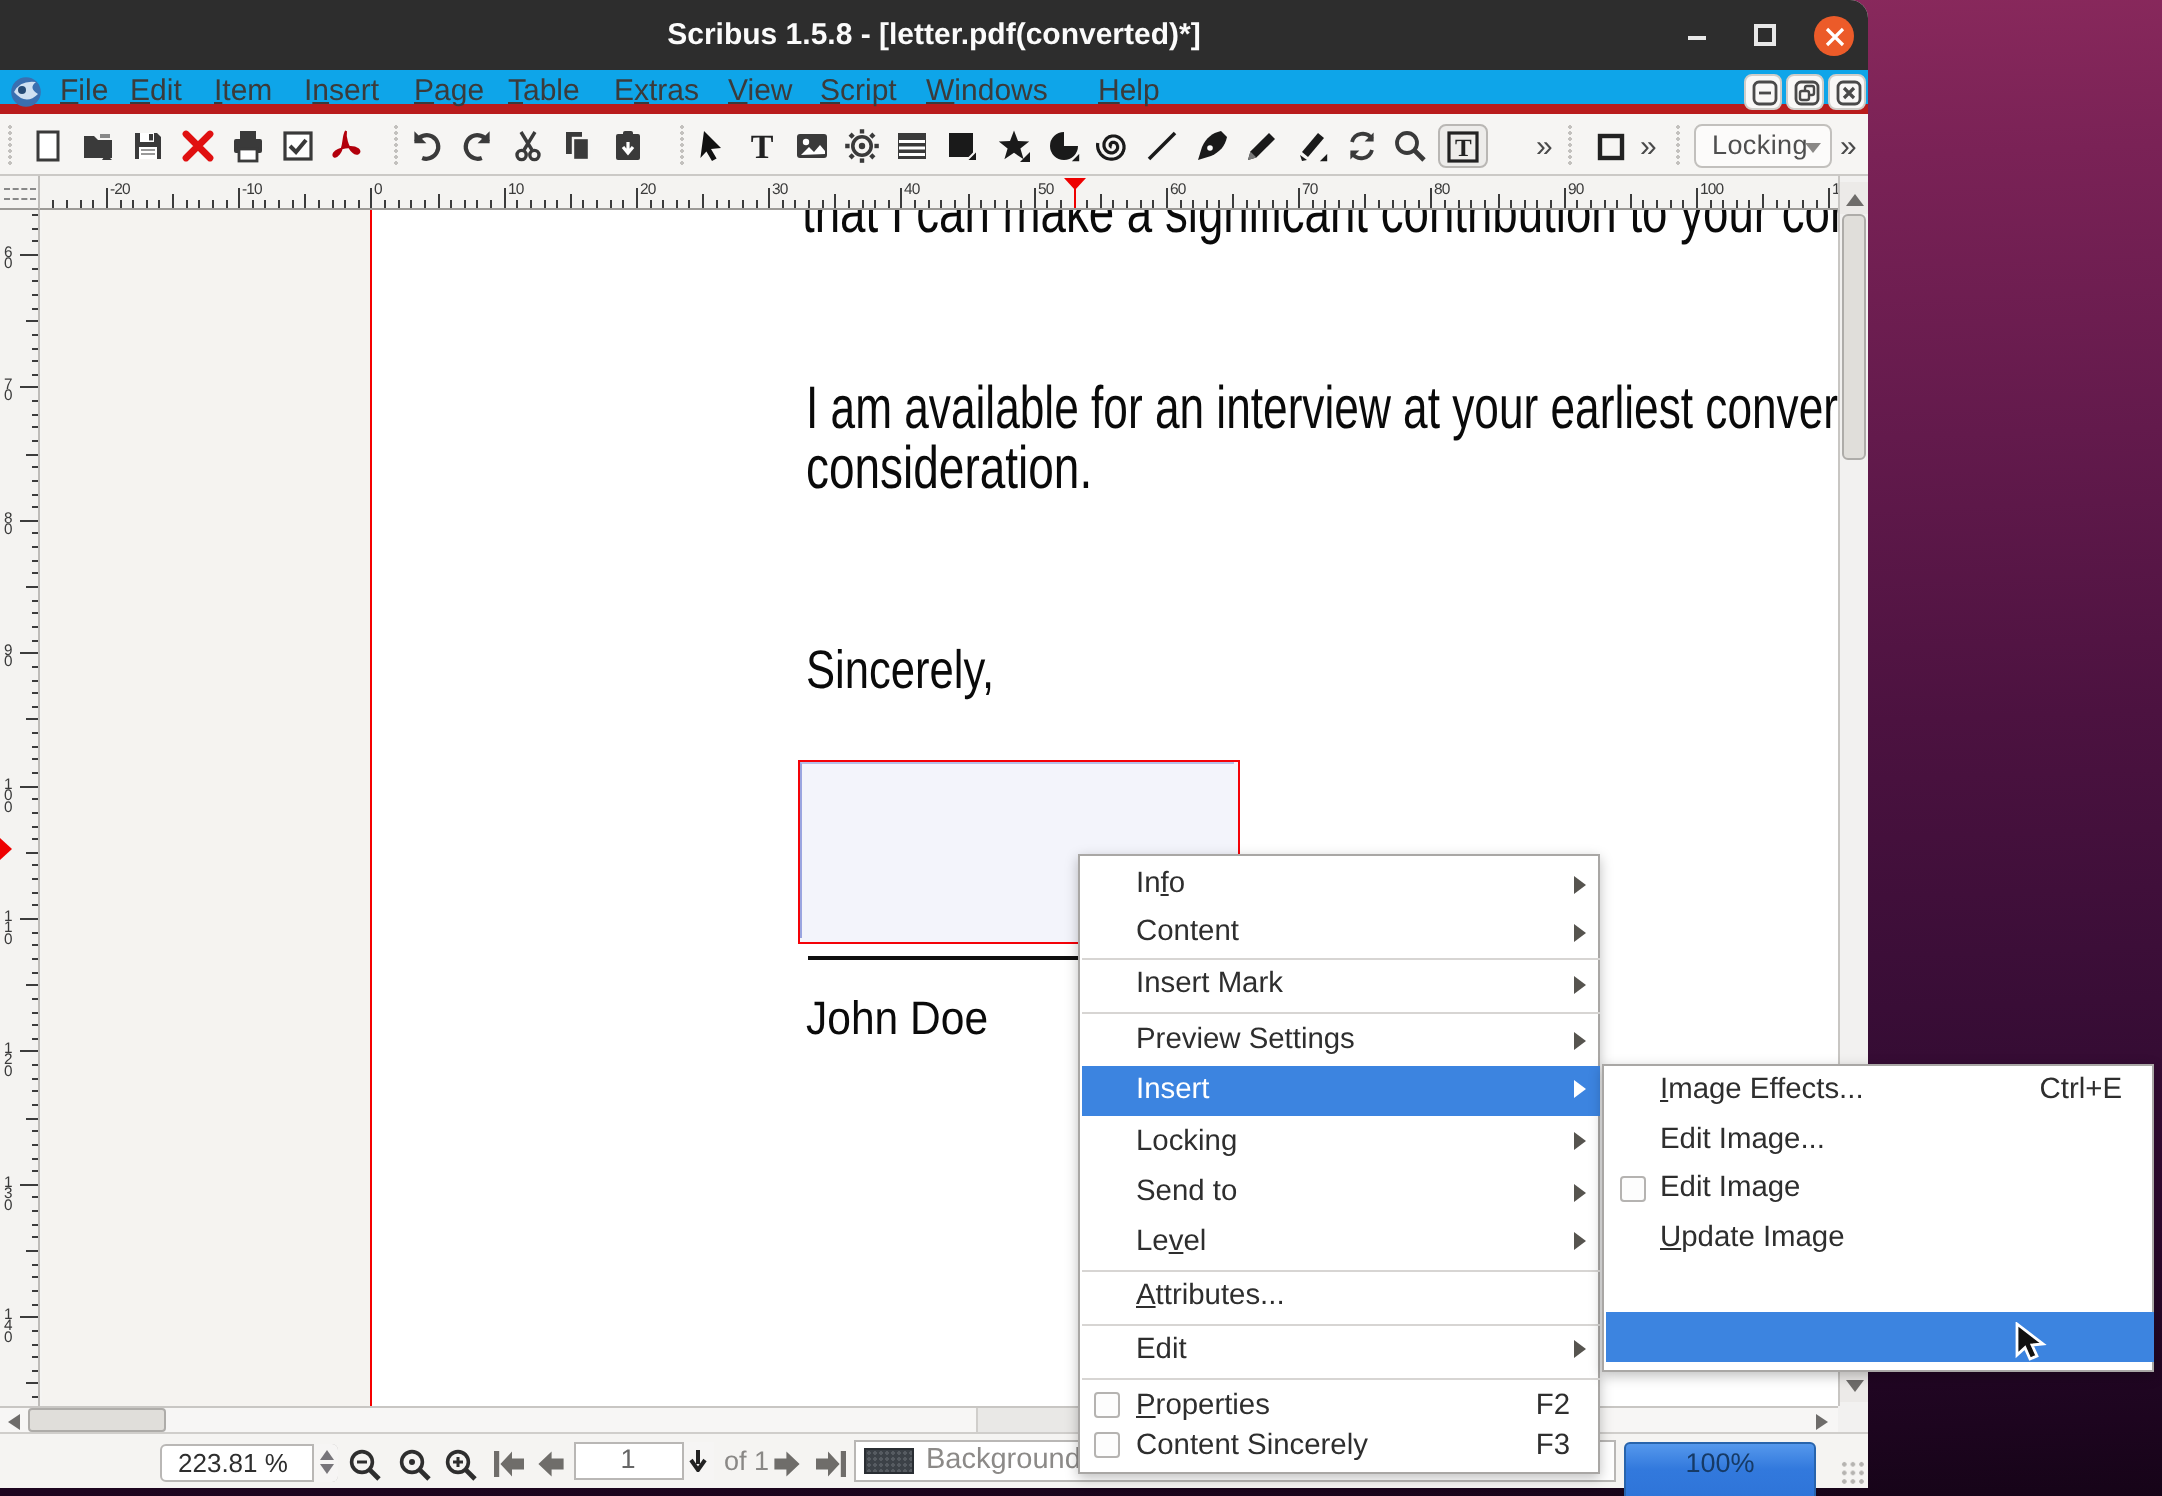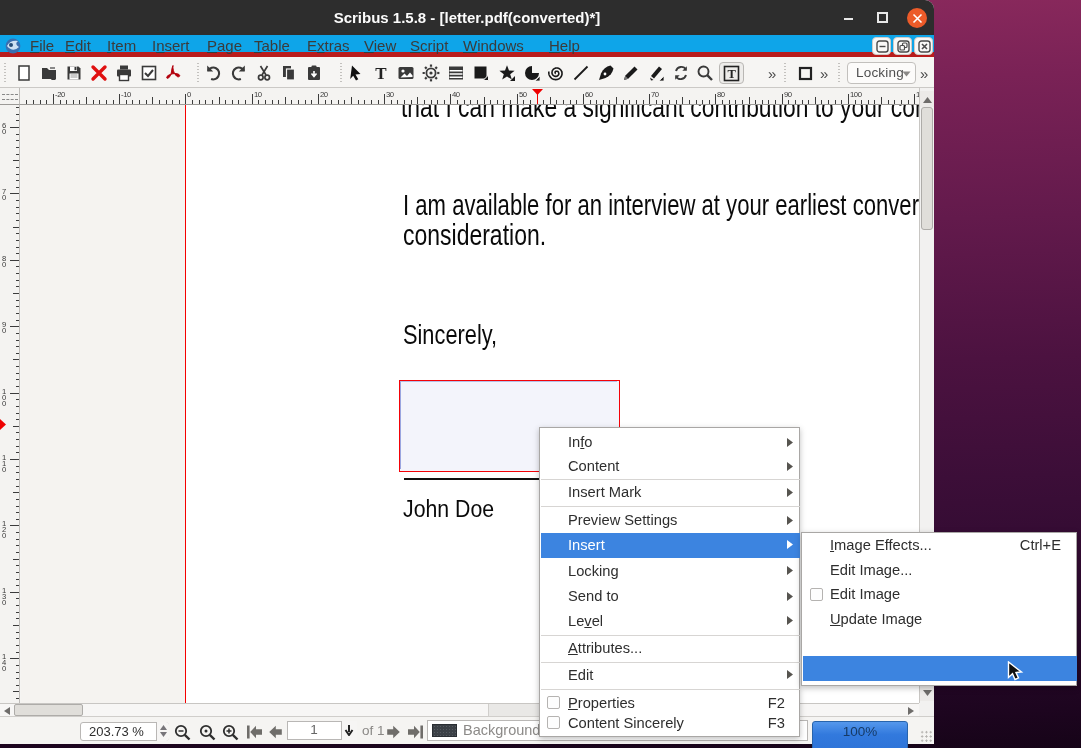--- a/index.html
+++ b/index.html
@@ -490,21 +490,21 @@
         <path d="M6 0v8L0 4z" fill="#6e6c6a"></path>
       </svg>
 <div class="abs" style="left:14px;top:0px;width:69px;height:12px;background:#e0deda;border:1px solid #aeaca9;border-radius:2px"></div>
 <div class="abs" style="left:488px;top:0px;width:51px;height:12px;background:#e9e8e6;border-left:1px solid #d0cecb"></div>
 <svg class="abs" style="left:908px;top:3px" width="6" height="8">
         <path d="M0 0v8L6 4z" fill="#6e6c6a"></path>
       </svg>
 </div>
 <div class="abs" style="left:919px;top:703px;width:15px;height:13px;background:#f2f1f0"></div>
 <div class="abs" style="left:0;top:716px;width:934px;height:27px;background:#f5f4f2;border-top:1px solid #d0cecb">
-<div class="abs" style="left:80px;top:5px;width:89px;height:19px;background:#fff;border:1px solid #b9b7b5;border-radius:3px;font-size:13px;color:#2e2e2e;line-height:18px;padding-left:8px">203.73 %</div>
+<div class="abs" style="left:80px;top:5px;width:89px;height:19px;background:#fff;border:1px solid #b9b7b5;border-radius:3px;font-size:13px;color:#2e2e2e;line-height:18px;padding-left:8px">223.81 %</div>
 <div class="abs" style="left:156px;top:5px;width:13px;height:19px;border-left:1px solid #b9b7b5;background:#f6f5f4;border-radius:0 3px 3px 0">
 <svg class="abs" style="left:3px;top:3px" width="7" height="5">
           <path d="M0 5h7L3.5 0z" fill="#77757a"></path>
         </svg>
 <svg class="abs" style="left:3px;top:10px" width="7" height="5">
           <path d="M0 0h7L3.5 5z" fill="#77757a"></path>
         </svg>
       </div>
 <svg class="abs" style="left:174px;top:7px" width="17" height="17" viewBox="0 0 17 17">
         <circle cx="7" cy="7" r="5.2" fill="none" stroke="#2e2e2e" stroke-width="1.8"></circle>

